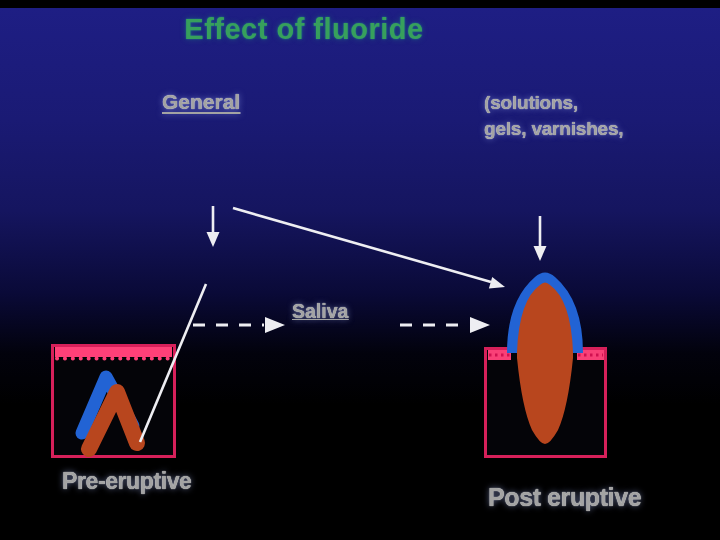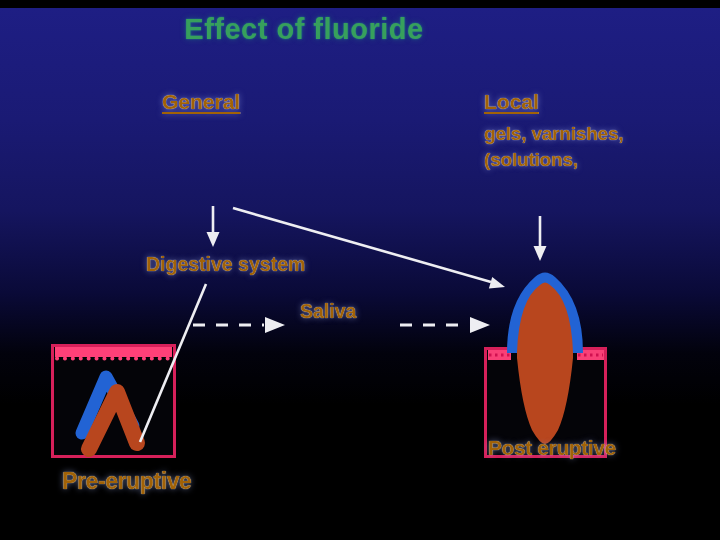--- a/index.html
+++ b/index.html
@@ -4,31 +4,31 @@
 <style>
   html,body{margin:0;padding:0;background:#000;}
   .stage{position:relative;width:720px;height:540px;background:#000;overflow:hidden;
          font-family:"Liberation Sans",sans-serif;}
   .slide{position:absolute;left:0;top:8px;width:720px;height:508px;
          background:linear-gradient(180deg,#1e1e84 0%,#1a1a74 22%,#15155f 40%,#0a0a38 56%,#02020c 68%,#000 78%);}
   svg.canvas{position:absolute;left:0;top:0;width:720px;height:540px;z-index:1;}
   .title{position:absolute;left:0;top:13px;width:608px;text-align:center;z-index:2;
          font-size:29px;font-weight:bold;letter-spacing:.5px;color:#37a05c;
          text-shadow:0 0 2px #1f7d8a,0 0 6px rgba(40,140,120,.45);}
-  .tblock{position:absolute;z-index:2;color:#a16207;font-weight:bold;
+  .tblock{position:absolute;z-index:2;color:#a3a3a3;font-weight:bold;
           text-shadow:0 0 1px #fff,0 0 6px rgba(170,185,255,.55);}
   .tblock .hd{font-size:21px;text-decoration:underline;text-underline-offset:3px;
               text-decoration-thickness:2px;margin-bottom:7px;}
   .tblock .ln{font-size:19px;line-height:25.5px;letter-spacing:-0.2px;}
   .general{left:162px;top:90px;}
   .local{left:484px;top:90px;}
   .digestive{left:146px;top:253px;font-size:19.5px;}
-  .saliva{left:300px;top:300px;font-size:19.5px;line-height:22.5px;}
+  .saliva{left:292px;top:300px;font-size:19.5px;line-height:22.5px;text-decoration:underline;}
   .prelabel{left:62px;top:452px;font-size:23px;letter-spacing:-0.4px;margin-top:16px;}
-  .postlabel{left:488px;top:436px;font-size:21px;letter-spacing:-0.4px;}
+  .postlabel{left:488px;top:483px;font-size:25px;letter-spacing:-0.4px;}
 </style>
 </head>
 <body>
 
 <div class="stage">
   <div class="slide"></div>
 
   <svg class="canvas" viewBox="0 0 720 540">
 
     <rect x="52.5" y="345.5" width="122" height="111" fill="#040408" stroke="#d6205a" stroke-width="3"></rect>
@@ -63,26 +63,24 @@
     <polygon points="490,325 470,317 470,333" fill="#eeeef2"></polygon>
   </svg>
 
   <div class="title">Effect of fluoride</div>
 
   <div class="tblock general">
     <div class="hd">General</div>
   </div>
 
   <div class="tblock local">
-    <div class="hd">Local</div>
+    <div class="ln">(solutions,</div>
     <div class="ln">gels, varnishes,</div>
-    <div class="ln">(solutions,</div>
   </div>
 
-  <div class="tblock digestive">Digestive system</div>
 
   <div class="tblock saliva">
     <div>Saliva</div>
   </div>
 
   <div class="tblock prelabel">Pre-eruptive</div>
   <div class="tblock postlabel">Post eruptive</div>
 </div>
 
 </body></html>

